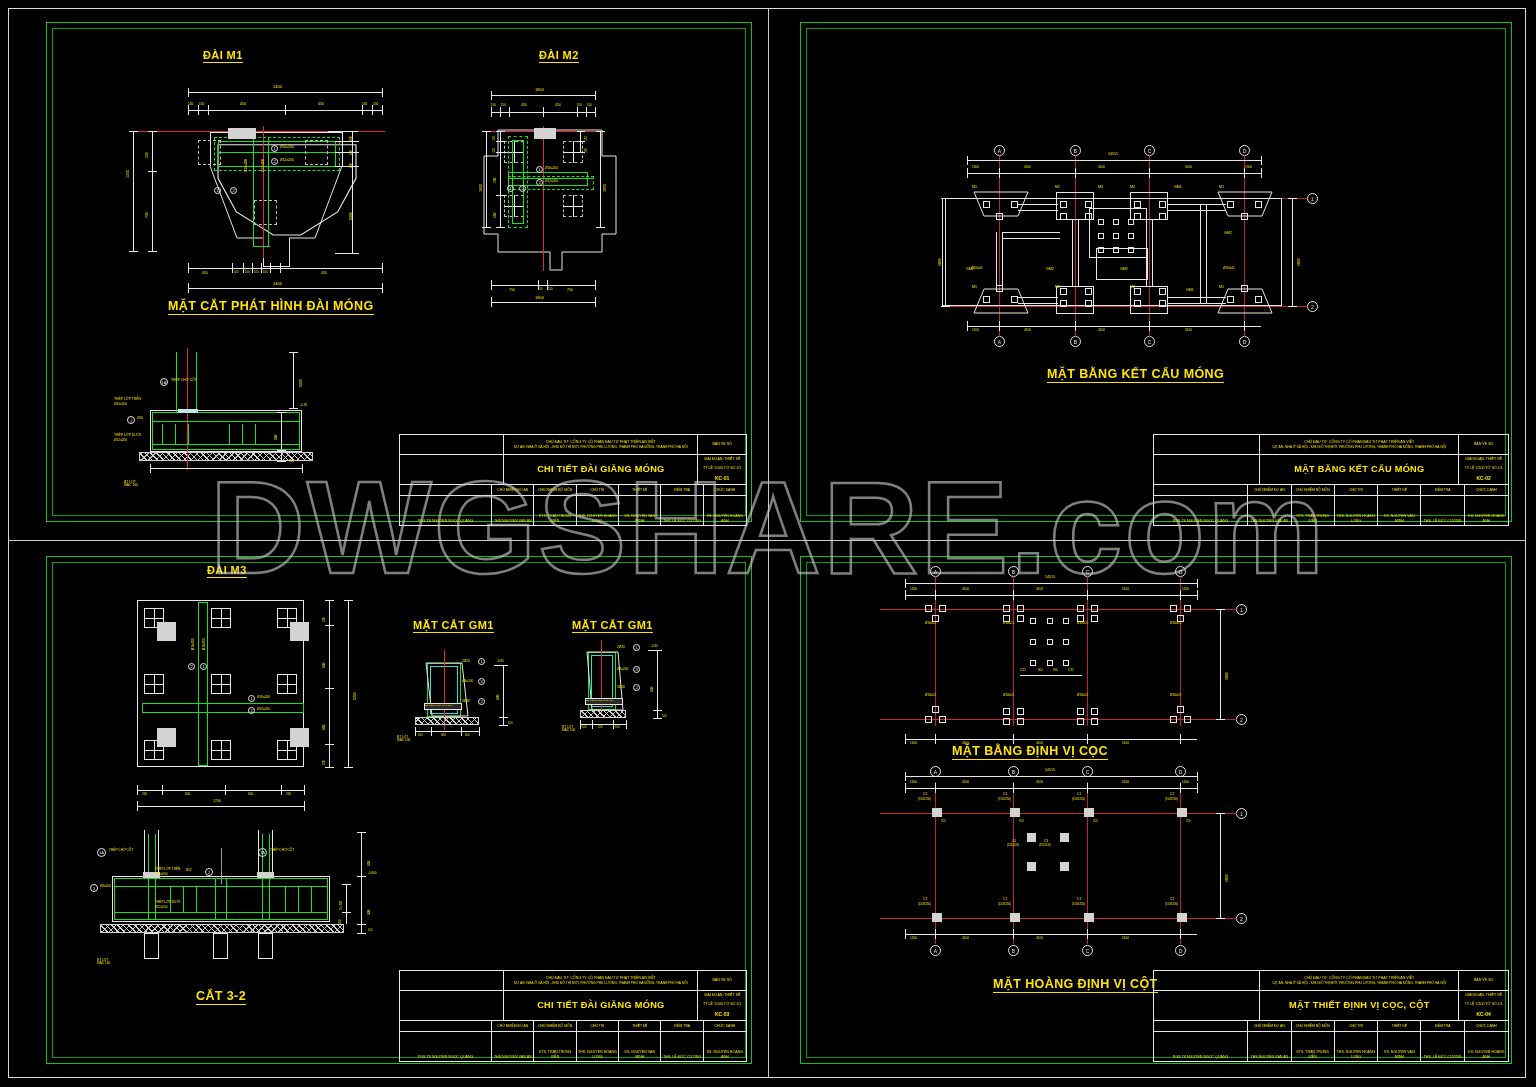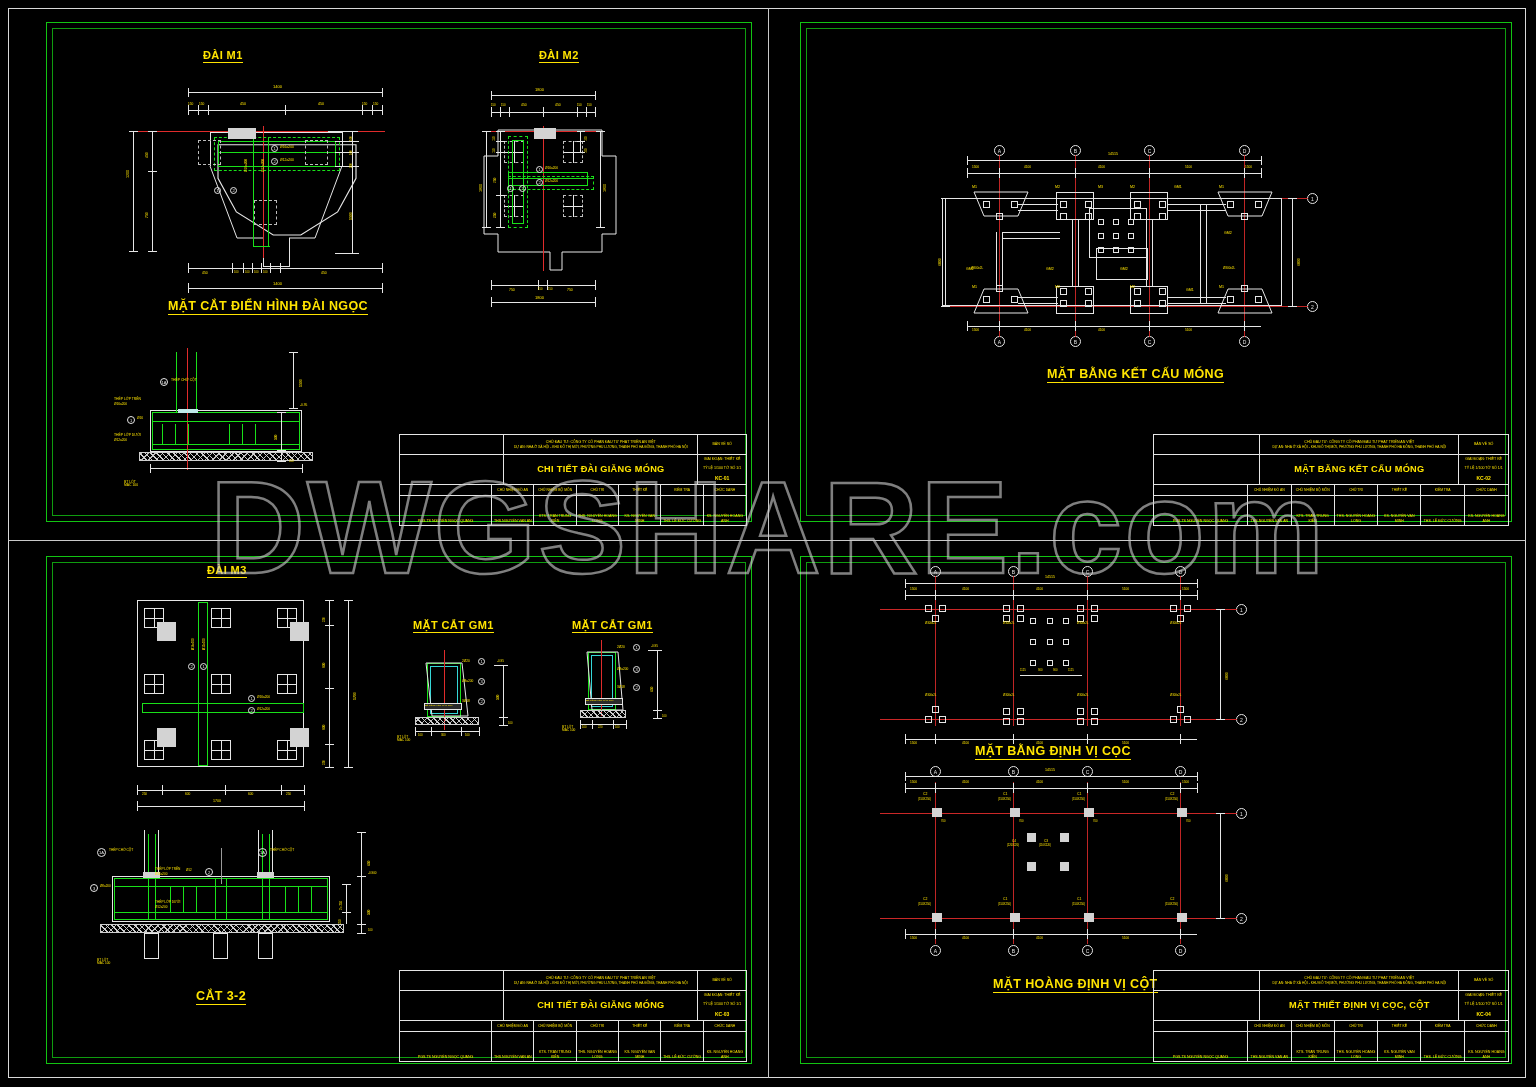--- a/index.html
+++ b/index.html
@@ -185,21 +185,21 @@
     <div class="ytxt" style="left:234px;top:272px;font-size:2.6px;">100</div>
     <div class="ytxt" style="left:245px;top:272px;font-size:2.6px;">100</div>
     <div class="ytxt" style="left:254px;top:272px;font-size:2.6px;">100</div>
     <div class="ytxt" style="left:263px;top:272px;font-size:2.6px;">100</div>
     <div class="ytxt" style="left:321px;top:272px;font-size:3.4px;">450</div>
     <div class="w" style="left:188px;top:288px;width:194px;height:1px;"></div>
     <div class="w" style="left:188px;top:283px;width:1px;height:10px;"></div>
     <div class="w" style="left:382px;top:283px;width:1px;height:10px;"></div>
     <div class="ytxt" style="left:273px;top:282px;font-size:4px;">1400</div>
 
-    <div class="ytxt dtitle big" style="left:168px;top:300px;">MẶT CẮT ĐIỂN HÌNH ĐÀI NGỌC</div>
+    <div class="ytxt dtitle big" style="left:168px;top:300px;">MẶT CẮT PHÁT HÌNH ĐÀI MÓNG</div>
   </div>
 
   <div>
     <div class="ytxt dtitle" style="left:539px;top:50px;">ĐÀI M2</div>
 
     <div class="w" style="left:491px;top:95px;width:104px;height:1px;"></div>
     <div class="w" style="left:491px;top:91px;width:1px;height:9px;"></div>
     <div class="w" style="left:595px;top:91px;width:1px;height:9px;"></div>
     <div class="ytxt" style="left:535px;top:88px;font-size:4px;">1800</div>
     <div class="w" style="left:491px;top:112px;width:104px;height:1px;"></div>
@@ -927,21 +927,21 @@
 
     <div class="ytxt" style="left:925px;top:622px;font-size:2.8px;">Ø300x2L</div>
     <div class="ytxt" style="left:1003px;top:622px;font-size:2.8px;">Ø300x2L</div>
     <div class="ytxt" style="left:1077px;top:622px;font-size:2.8px;">Ø300x2L</div>
     <div class="ytxt" style="left:1170px;top:622px;font-size:2.8px;">Ø300x2L</div>
     <div class="ytxt" style="left:925px;top:694px;font-size:2.8px;">Ø300x2L</div>
     <div class="ytxt" style="left:1003px;top:694px;font-size:2.8px;">Ø300x2L</div>
     <div class="ytxt" style="left:1077px;top:694px;font-size:2.8px;">Ø300x2L</div>
     <div class="ytxt" style="left:1170px;top:694px;font-size:2.8px;">Ø300x2L</div>
 
-    <div class="ytxt dtitle big" style="left:975px;top:745px;">MẶT BẰNG ĐỊNH VỊ CỌC</div>
+    <div class="ytxt dtitle big" style="left:952px;top:745px;">MẶT BẰNG ĐỊNH VỊ CỌC</div>
   </div>
 
   <div>
     <div class="bub" style="left:930px;top:766px;width:11px;height:11px;font-size:5px;">A</div>
     <div class="bub" style="left:1008px;top:766px;width:11px;height:11px;font-size:5px;">B</div>
     <div class="bub" style="left:1082px;top:766px;width:11px;height:11px;font-size:5px;">C</div>
     <div class="bub" style="left:1175px;top:766px;width:11px;height:11px;font-size:5px;">D</div>
     <div class="bub" style="left:930px;top:945px;width:11px;height:11px;font-size:5px;">A</div>
     <div class="bub" style="left:1008px;top:945px;width:11px;height:11px;font-size:5px;">B</div>
     <div class="bub" style="left:1082px;top:945px;width:11px;height:11px;font-size:5px;">C</div>

